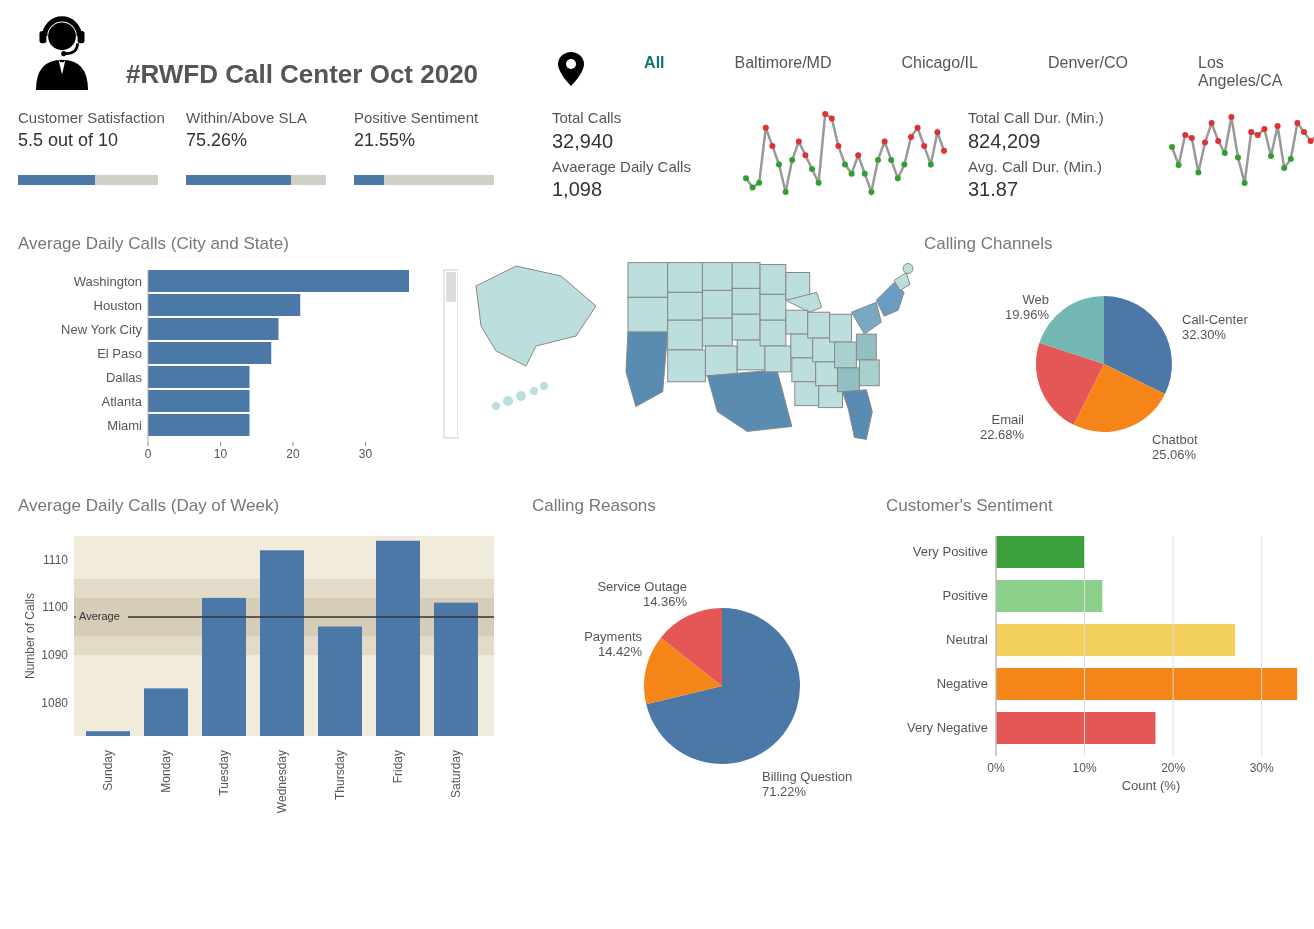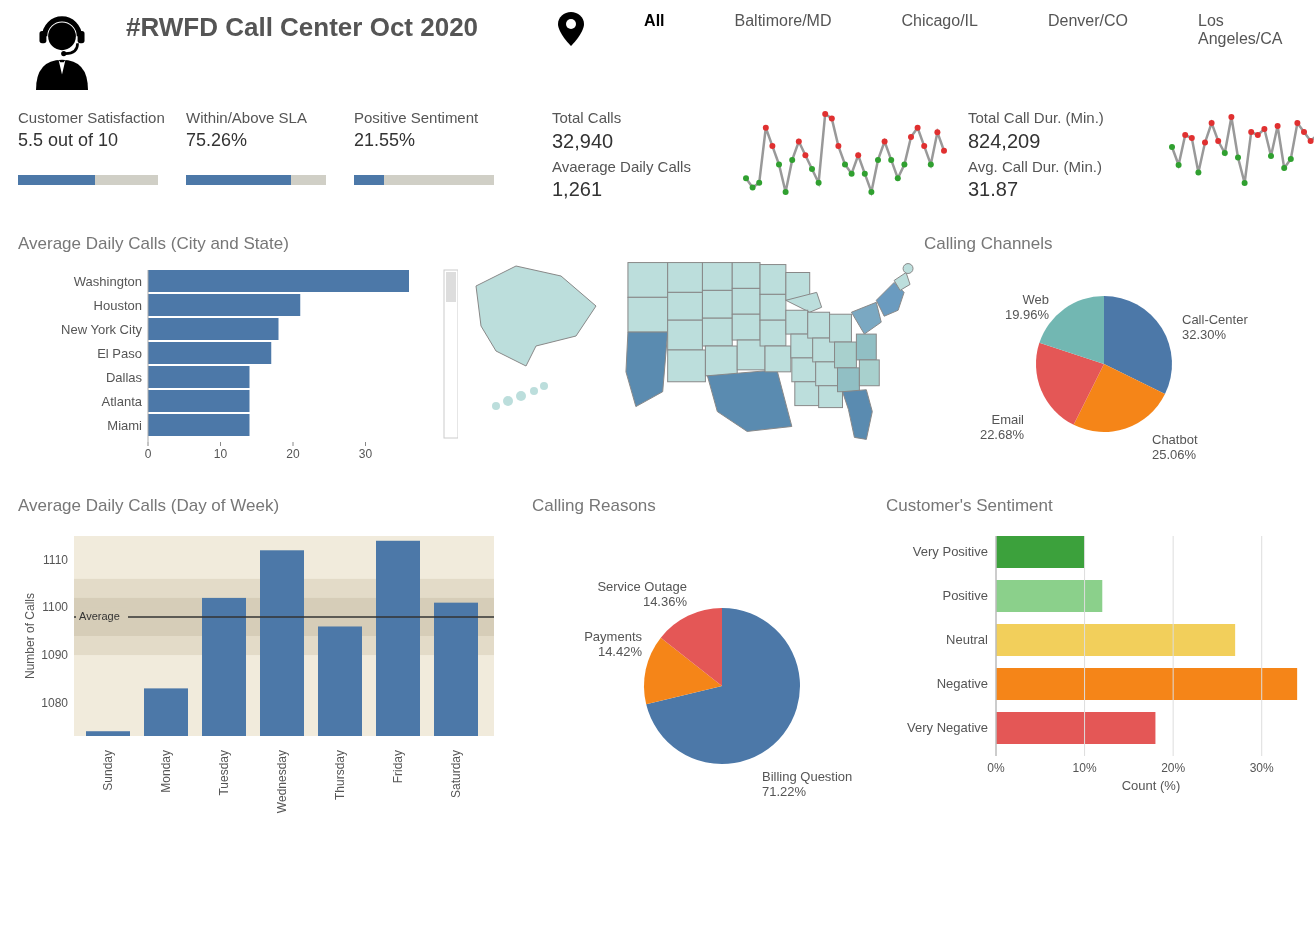--- a/index.html
+++ b/index.html
@@ -1,22 +1,22 @@
 <!DOCTYPE html>
 <html><head>
 <meta charset="utf-8">
 <style>
 * { box-sizing: border-box; margin: 0; padding: 0; }
 body { font-family: "Segoe UI", Arial, sans-serif; background: #fff; color: #333; width: 1314px; padding: 12px 18px; }
-.header { display: flex; align-items: flex-start; gap: 20px; margin-bottom: 18px; }
+.header { display: flex; align-items: flex-end; gap: 20px; margin-bottom: 18px; }
 .logo { width: 88px; height: 78px; }
 .title { font-size: 26px; font-weight: 600; color: #555; flex: 0 0 auto; margin-right: 60px; }
 .pin { margin-right: 40px; }
 .filters { display: flex; gap: 70px; font-size: 16px; color: #555; }
-.filters span:first-child { font-weight: 600; color: #000000; }
+.filters span:first-child { font-weight: 600; color: #0f766e; }
 .kpi-row { display: flex; gap: 18px; align-items: flex-start; margin-bottom: 24px; }
 .kpi { flex: 0 0 auto; }
 .kpi-label { font-size: 15px; color: #555; line-height: 1.3; }
 .kpi-value { font-size: 18px; color: #333; margin-top: 2px; }
 .kpi-bar { width: 140px; height: 10px; background: #d0cfc6; margin-top: 24px; position: relative; }
 .kpi-bar .fill { height: 100%; background: #4c78a8; }
 .kpi-block2 { margin-left: 30px; }
 .spark { flex: 1; }
 .section-title { font-size: 17px; color: #777; margin: 8px 0 10px; }
 .row2 { display: flex; gap: 8px; margin-bottom: 20px; }
@@ -80,21 +80,21 @@
     <div class="kpi-label">Positive Sentiment</div>
     <div class="kpi-value">21.55%</div>
     <div class="kpi-bar">
         <div class="fill" style="width:21.55%"></div>
       </div>
   </div>
   <div class="kpi kpi-block2" style="width:170px">
     <div class="kpi-label">Total Calls</div>
     <div class="kpi-value" style="font-size:20px">32,940</div>
     <div class="kpi-label" style="margin-top:4px">Avaerage Daily Calls</div>
-    <div class="kpi-value" style="font-size:20px">1,261</div>
+    <div class="kpi-value" style="font-size:20px">1,098</div>
   </div>
   <div class="spark">
     <svg id="spark1" width="210" height="90">
         <path d="M6,70.23529411764706 L12.6,79.41176470588235 L19.2,74.82352941176471 L25.8,19.764705882352942 L32.4,38.11764705882353 L39,56.470588235294116 L45.6,84 L52.2,51.88235294117647 L58.8,33.52941176470588 L65.4,47.294117647058826 L72,61.05882352941177 L78.6,74.82352941176471 L85.2,6 L91.8,10.588235294117652 L98.4,38.11764705882353 L105,56.470588235294116 L111.6,65.64705882352942 L118.2,47.294117647058826 L124.8,65.64705882352942 L131.4,84 L138,51.88235294117647 L144.6,33.52941176470588 L151.2,51.88235294117647 L157.8,70.23529411764706 L164.4,56.470588235294116 L171,28.941176470588232 L177.6,19.764705882352942 L184.2,38.11764705882353 L190.8,56.470588235294116 L197.4,24.352941176470594 L204,42.705882352941174" fill="none" stroke="#999" stroke-width="2.5"></path>
         <circle cx="6" cy="70.23529411764706" r="3" fill="#30a030"></circle>
         <circle cx="12.6" cy="79.41176470588235" r="3" fill="#30a030"></circle>
         <circle cx="19.2" cy="74.82352941176471" r="3" fill="#30a030"></circle>
         <circle cx="25.8" cy="19.764705882352942" r="3" fill="#e03030"></circle>
         <circle cx="32.4" cy="38.11764705882353" r="3" fill="#e03030"></circle>
         <circle cx="39" cy="56.470588235294116" r="3" fill="#30a030"></circle>

